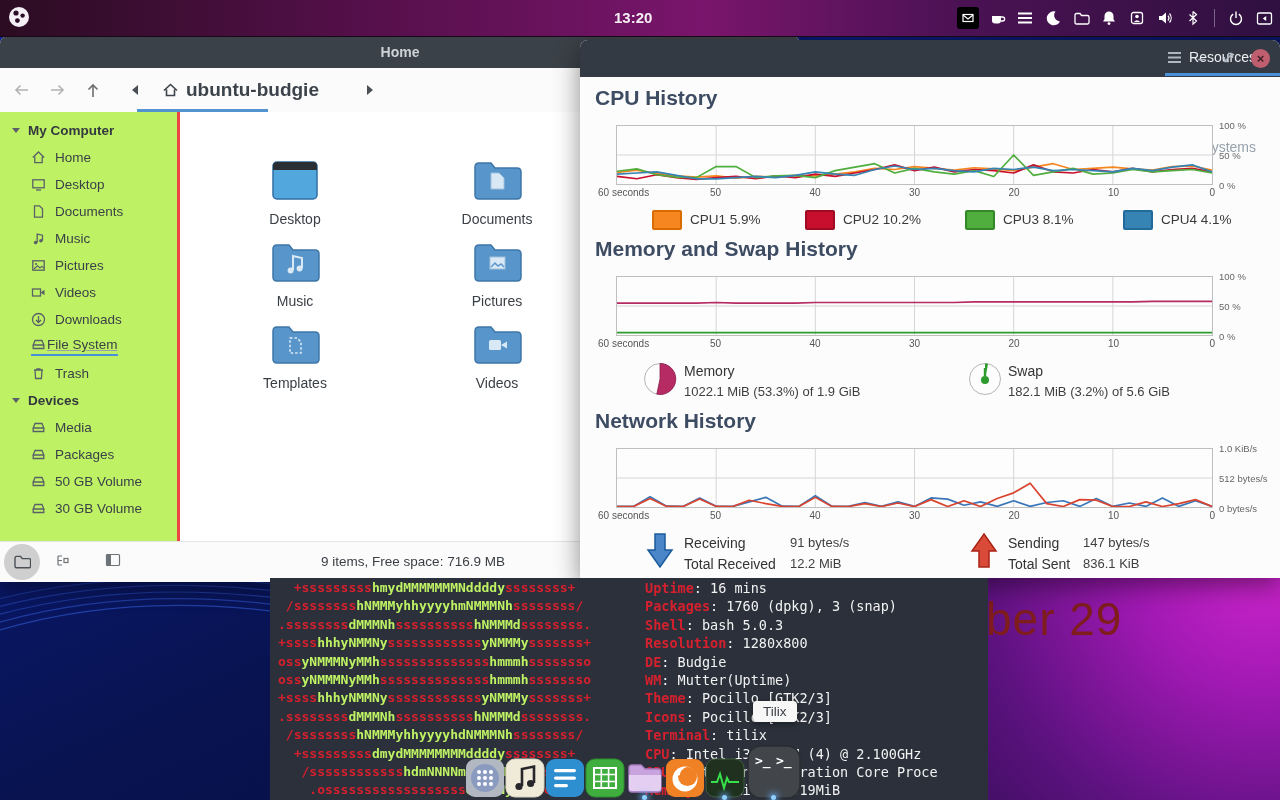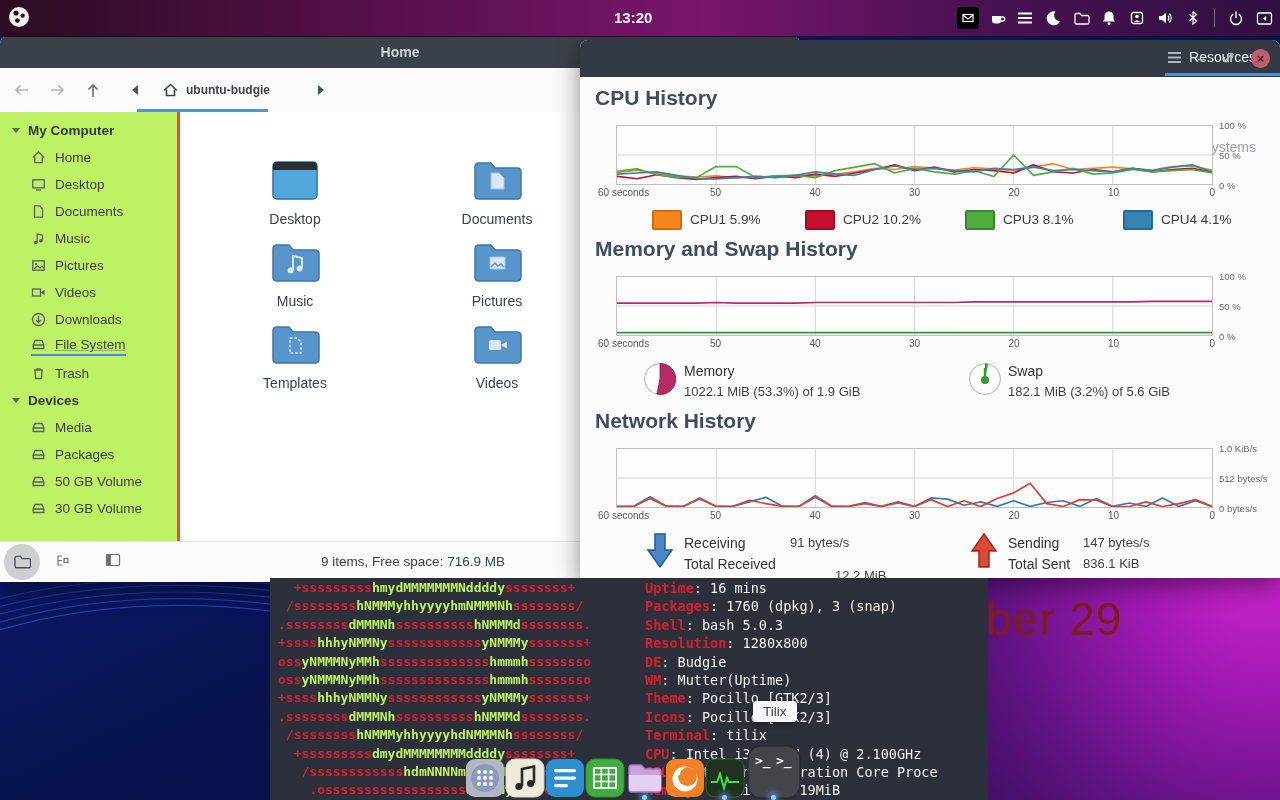--- a/index.html
+++ b/index.html
@@ -27,29 +27,29 @@
   
   .fm{position:absolute;left:0;top:36px;width:800px;height:546px;z-index:10;background:#fff;
     border-radius:8px 8px 0 0;box-shadow:0 6px 22px rgba(0,0,0,.4);}
   .fm-titlebar{height:32px;background:#3b4148;border-radius:8px 8px 0 0;display:flex;align-items:center;justify-content:center;}
   .fm-title{color:#ced3d9;font-size:14px;font-weight:700;}
   .fm-toolbar{position:relative;height:44px;background:#fbfbfb;border-bottom:1px solid #d8d8d8;display:flex;align-items:center;}
   .nav-arrow{width:30px;height:30px;display:flex;align-items:center;justify-content:center;margin-left:6px;}
   .crumb-chev{width:0;height:0;border-top:5px solid transparent;border-bottom:5px solid transparent;}
   .chev-l{border-right:6px solid #4a4f55;margin:0 10px 0 24px;}
   .chev-r{border-left:6px solid #4a4f55;margin-left:34px;}
-  .crumb{display:flex;align-items:center;gap:7px;padding:0 14px;height:34px;color:#3d434b;font-size:12px;font-weight:700;}
+  .crumb{display:flex;align-items:center;gap:7px;padding:0 14px;height:34px;color:#3d434b;font-size:19px;font-weight:700;}
   .crumb-underline{position:absolute;left:137px;bottom:0;width:131px;height:3px;background:#5294cf;}
   .fm-body{position:absolute;left:0;top:76px;right:0;bottom:40px;display:flex;}
   .fm-sidebar{width:180px;background:#bef264;border-right:3px solid #ef4444;padding-top:5px;box-sizing:border-box;}
   .sb-header{display:flex;align-items:center;height:27px;padding-left:12px;font-size:13.5px;font-weight:700;color:#34393f;}
   .sb-tri{width:0;height:0;border-left:4px solid transparent;border-right:4px solid transparent;border-top:5px solid #5a6068;margin-right:8px;}
   .sb-item{display:flex;align-items:center;height:27px;padding-left:31px;font-size:13.5px;color:#3b4148;gap:9px;}
   .sb-item svg{flex:0 0 auto;}
-  .fs-wrap{display:flex;align-items:center;gap:9px;border-bottom:2px solid #4a90d9;padding-bottom:2px;}
+  .fs-wrap{display:flex;align-items:center;gap:1px;border-bottom:2px solid #4a90d9;padding-bottom:2px;}
   .fs-wrap .lbl{text-decoration:underline;text-decoration-color:#9aa0a6;}
   .fm-main{flex:1;background:#fff;position:relative;}
   .fcell{position:absolute;width:120px;text-align:center;}
   .fcell .fname{margin-top:4px;font-size:14px;color:#3a3f45;}
   .fm-status{position:absolute;left:0;bottom:0;width:100%;height:40px;background:#fbfbfb;border-top:1px solid #e4e4e4;}
   .fm-status .circle-btn{position:absolute;left:4px;top:2px;width:36px;height:36px;border-radius:50%;background:#cfcfcf;display:flex;align-items:center;justify-content:center;}
   .fm-status .mini{position:absolute;top:11px;}
   .status-text{position:absolute;left:413px;top:12px;transform:translateX(-50%);font-size:13.5px;color:#3a3f45;white-space:nowrap;}
   
   .sm{position:absolute;left:580px;top:40px;width:700px;height:538px;z-index:20;background:#fcfcfc;
@@ -518,21 +518,21 @@
     </div>
   </div>
   <span style="position:absolute;left:64px;top:492px;">
     <svg width="32" height="38" viewBox="0 0 32 38">
         <path d="M11 2 H21 V18 H28 L16 35 L4 18 H11 Z" fill="#4a86c8" stroke="#1d5a9b" stroke-width="1.5"></path>
       </svg>
   </span>
   <span class="mm-name" style="left:104px;top:495px;">Receiving</span>
   <span class="mm-val" style="left:210px;top:495px;">91 bytes/s</span>
   <span class="mm-name" style="left:104px;top:516px;">Total Received</span>
-  <span class="mm-val" style="left:210px;top:528px;margin-left:45px;">12.2 MiB</span>
+  <span class="mm-val" style="left:210px;top:516px;">12.2 MiB</span>
   <span style="position:absolute;left:388px;top:492px;">
     <svg width="32" height="38" viewBox="0 0 32 38">
         <path d="M16 2 L28 19 H21 V35 H11 V19 H4 Z" fill="#da4a38" stroke="#a82315" stroke-width="1.5"></path>
       </svg>
   </span>
   <span class="mm-name" style="left:428px;top:495px;">Sending</span>
   <span class="mm-val" style="left:503px;top:495px;">147 bytes/s</span>
   <span class="mm-name" style="left:428px;top:516px;">Total Sent</span>
   <span class="mm-val" style="left:503px;top:516px;">836.1 KiB</span>
 </div>

